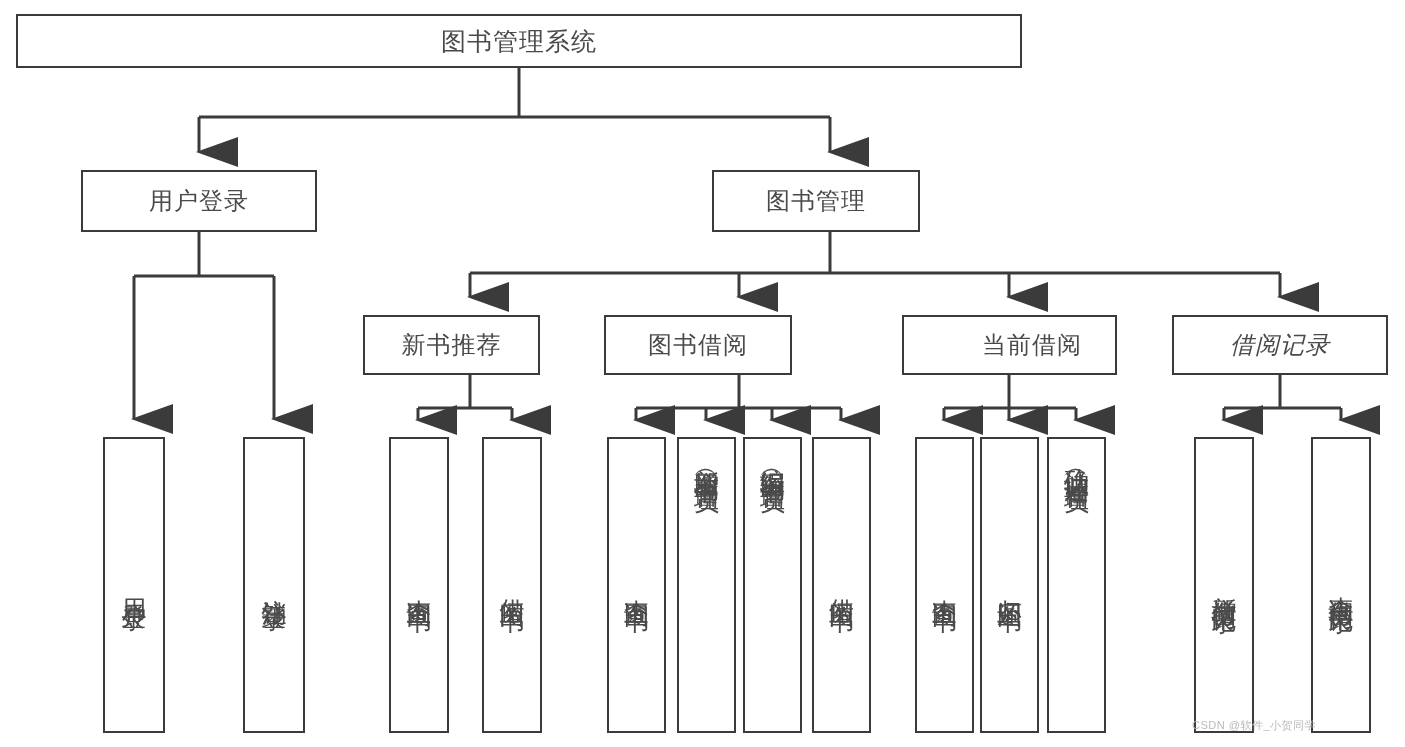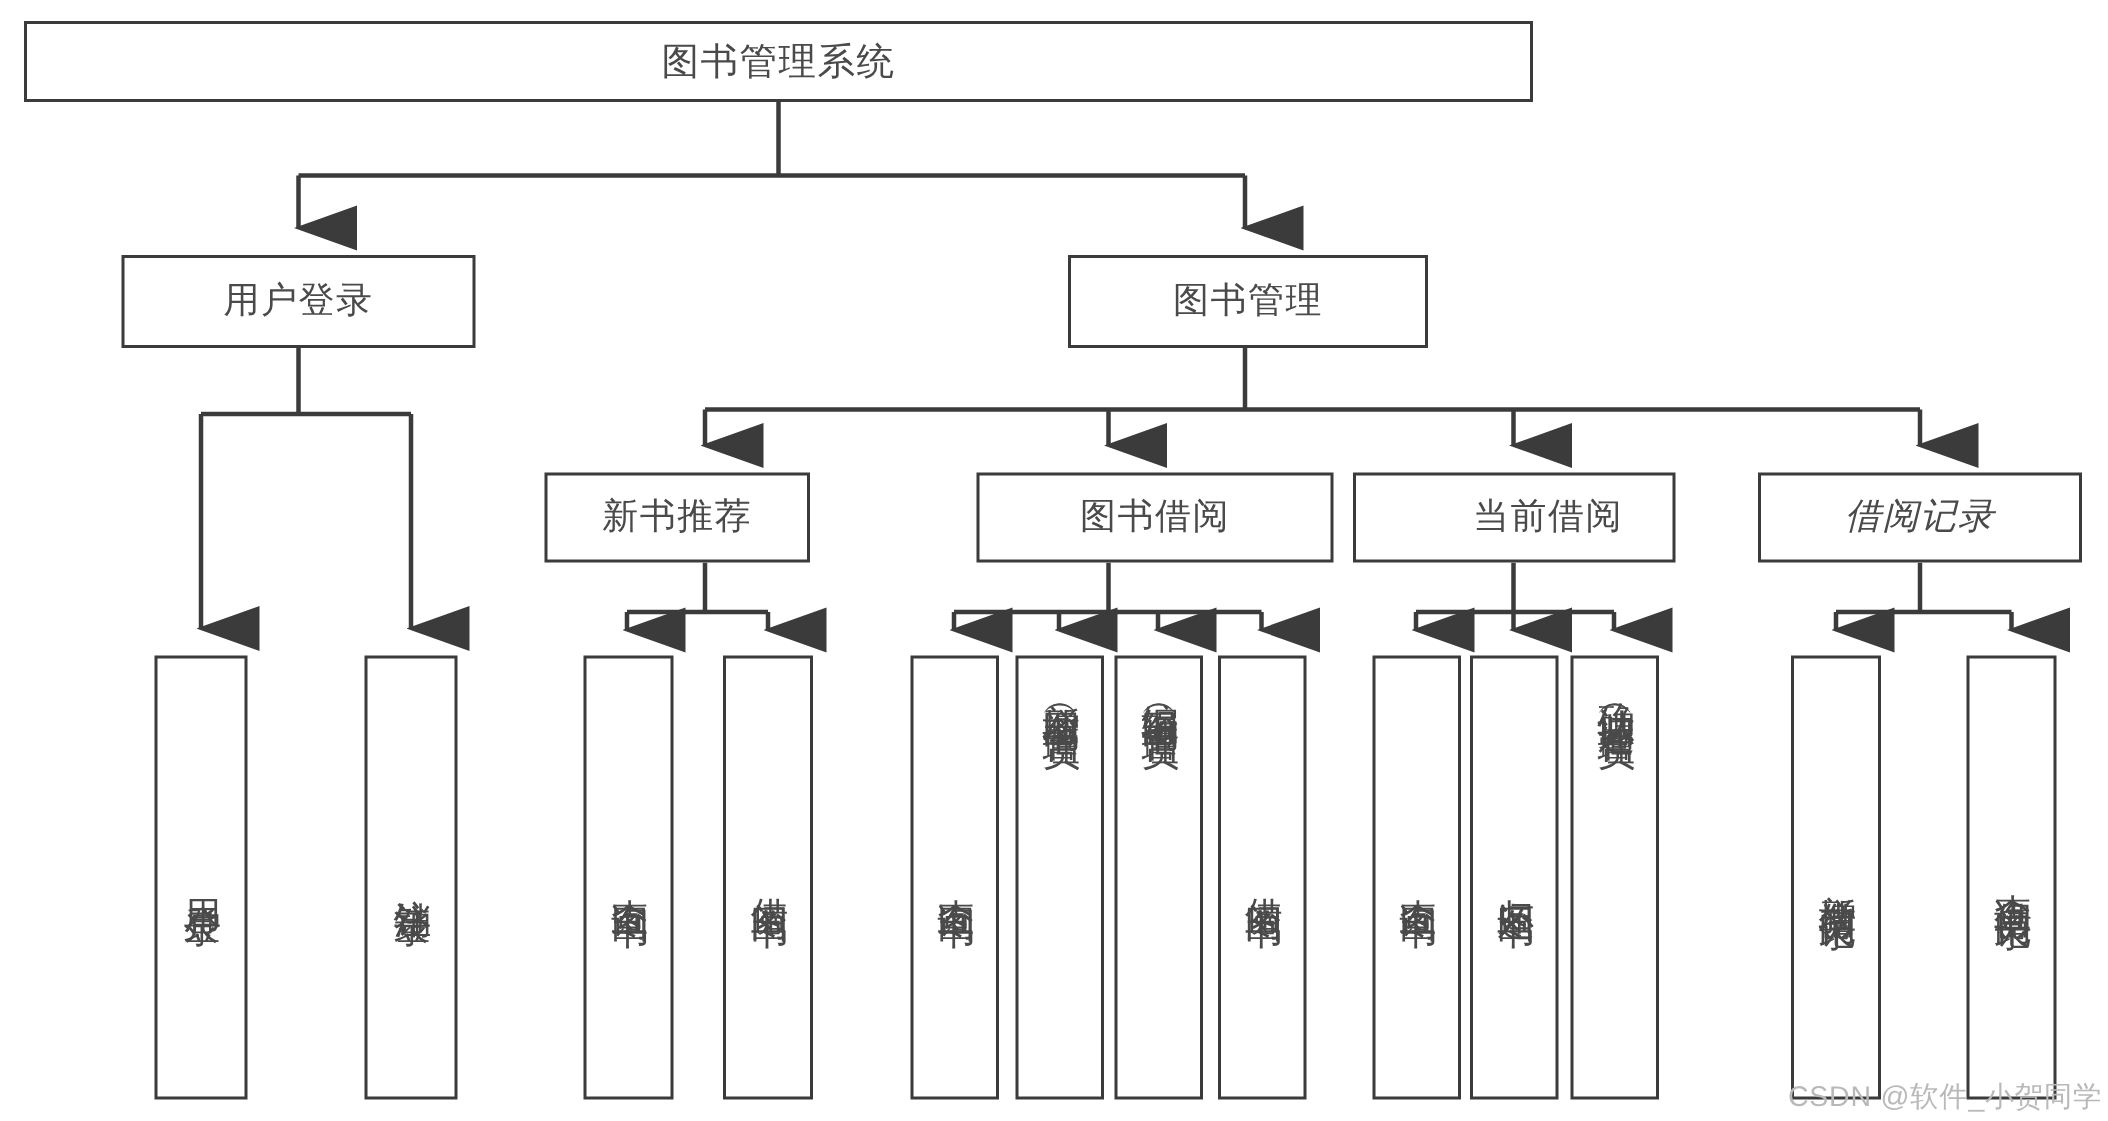--- a/index.html
+++ b/index.html
@@ -62,21 +62,21 @@
     letter-spacing: 3px;
     line-height: 1;
     white-space: nowrap;
   }
   .node.vert.mid {
     align-items: center;
     padding-top: 0;
   }
   .watermark {
     position: absolute;
-    font-size: 19px;
+    font-size: 11px;
     color: #b9b9b9;
     white-space: nowrap;
     letter-spacing: 0.5px;
   }
 </style>
 </head>
 <body>
 
 <div id="canvas">
 
@@ -130,28 +130,28 @@
     </g>
   </svg>
 
   <div class="node horiz root" style="left:16px; top:14px; width:1006px; height:54px;">
     <span class="lbl">图书管理系统</span>
   </div>
 
   <div class="node horiz" style="left:81px; top:170px; width:236px; height:62px;">
     <span class="lbl">用户登录</span>
   </div>
-  <div class="node horiz" style="left:712px; top:170px; width:240px; height:62px;">
+  <div class="node horiz" style="left:712px; top:170px; width:208px; height:62px;">
     <span class="lbl">图书管理</span>
   </div>
 
   <div class="node horiz" style="left:363px; top:315px; width:177px; height:60px;">
     <span class="lbl">新书推荐</span>
   </div>
-  <div class="node horiz" style="left:651px; top:315px; width:238px; height:60px;">
+  <div class="node horiz" style="left:604px; top:315px; width:188px; height:60px;">
     <span class="lbl">图书借阅</span>
   </div>
   <div class="node horiz" style="left:902px; top:315px; width:215px; height:60px;padding-left:45px;">
     <span class="lbl">当前借阅</span>
   </div>
   <div class="node horiz" style="left:1172px; top:315px; width:216px; height:60px;font-style:italic;">
     <span class="lbl">借阅记录</span>
   </div>
 
   <div class="node vert mid" style="left:103px; top:437px; width:62px; height:296px;">

